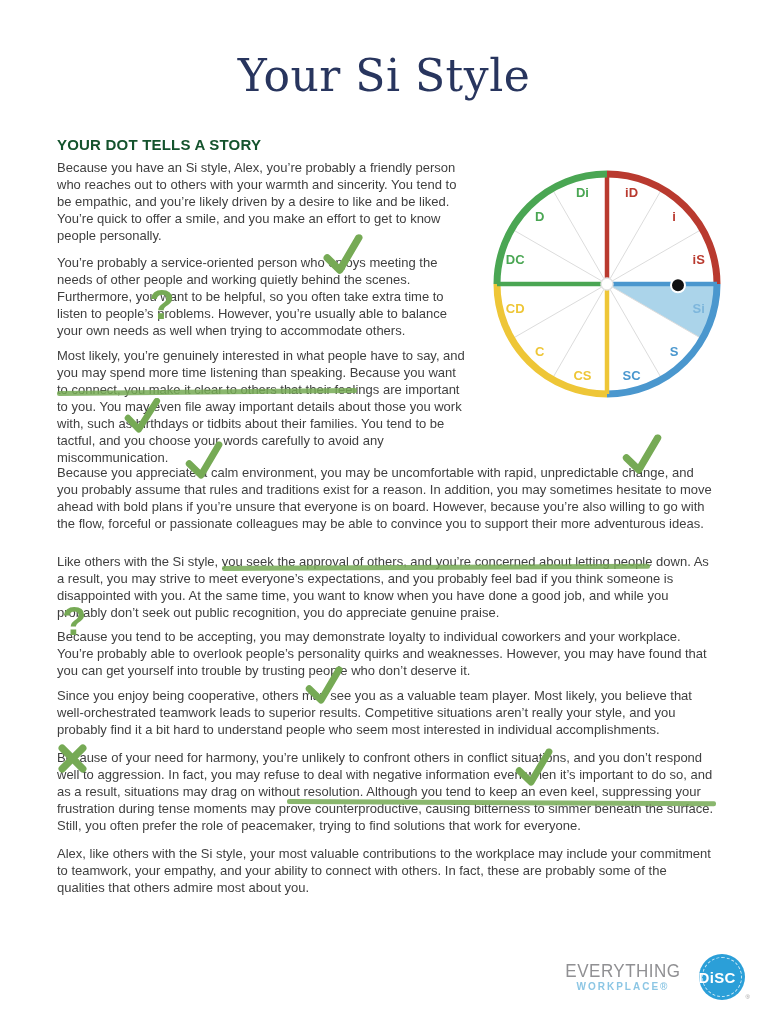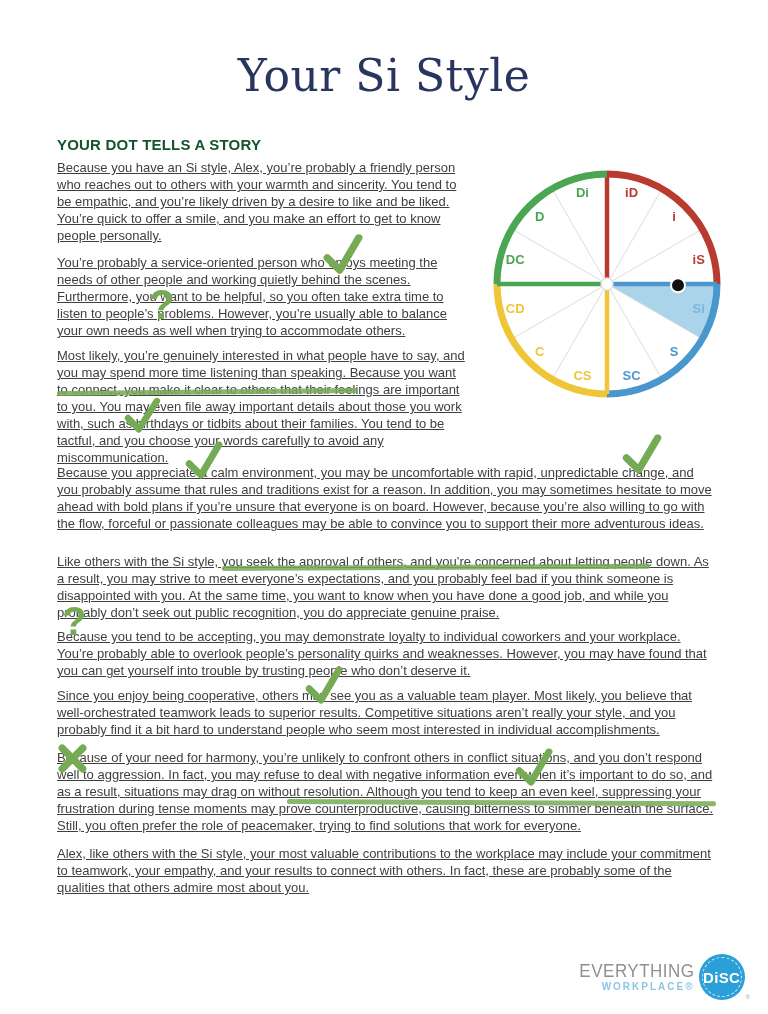--- a/index.html
+++ b/index.html
@@ -11,47 +11,47 @@
     position:absolute; top:50px; left:0; width:768px; text-align:center;
     font-family:"DejaVu Serif", serif; font-weight:400; font-size:44px;
     color:#28355e; letter-spacing:0.5px;
   }
   .heading {
     position:absolute; left:57px; top:136px; font-size:15px; font-weight:bold;
     color:#14532d; letter-spacing:0.2px;
   }
   p.body {
     position:absolute; margin:0; font-size:13px; line-height:17px;
-    color:#3f3f3f; text-align:left;text-decoration:underline;
+    color:#3f3f3f; text-align:left;
   }
   .col  { left:57px; width:408px; }
   .full { left:57px; width:660px; }
   .p1 { top:159px; } .p2 { top:254px; } .p3 { top:347px; }
   .p4 { top:464px; } .p5 { top:553px; } .p6 { top:628px; }
   .p7 { top:687px; } .p8 { top:749px; } .p9 { top:845px; }
   #wheel { position:absolute; left:487px; top:164px; width:242px; height:242px; }
   #annotations { position:absolute; left:0; top:0; width:768px; height:1014px; pointer-events:none; }
   .anno { position:absolute; }
   .anno-q { font-weight:bold; font-family:"Liberation Sans",sans-serif; line-height:1; }
   .anno-u { height:4.5px; border-radius:2px; opacity:0.85; transform-origin:left center; }
   .logo {
     position:absolute; right:18px; top:954px; display:flex; align-items:center;
   }
-  .logo-text { text-align:right; margin-right:4px; }
+  .logo-text { text-align:center; margin-right:18px; }
   .logo-line1 {
     font-size:17px; color:#909093; letter-spacing:0.5px; font-weight:400;
     transform:scaleY(1.05); line-height:1;
   }
   .logo-line2 {
     font-size:10px; color:#8cc6e4; letter-spacing:2px; font-weight:bold;
     margin-top:2px; line-height:1;
   }
   .logo-badge {
     width:46px; height:46px; border-radius:50%; background:#2b9fd8;
-    display:flex; align-items:center; justify-content:center; position:relative;
+    display:flex; align-items:center; justify-content:flex-start; position:relative;
   }
   .logo-badge::after {
     content:""; position:absolute; inset:3px; border-radius:50%;
     border:1px dashed rgba(255,255,255,0.75);
   }
   .logo-badge span { color:#ffffff; font-weight:bold; font-size:15px; letter-spacing:0.3px; }
   .logo-reg { font-size:6px; color:#9a9a9a; align-self:flex-end; margin-left:1px; }
 </style>
 </head>
 <body>
@@ -61,21 +61,21 @@
 <div class="heading">YOUR DOT TELLS A STORY</div>
 
 <p class="body col p1">Because you have an Si style, Alex, you’re probably a friendly person who reaches out to others with your warmth and sincerity. You tend to be empathic, and you’re likely driven by a desire to like and be liked. You’re quick to offer a smile, and you make an effort to get to know people personally.</p>
 <p class="body col p2">You’re probably a service-oriented person who enjoys meeting the needs of other people and working quietly behind the scenes. Furthermore, you want to be helpful, so you often take extra time to listen to people’s problems. However, you’re usually able to balance your own needs as well when trying to accommodate others.</p>
 <p class="body col p3">Most likely, you’re genuinely interested in what people have to say, and you may spend more time listening than speaking. Because you want to connect, you make it clear to others that their feelings are important to you. You may even file away important details about those you work with, such as birthdays or tidbits about their families. You tend to be tactful, and you choose your words carefully to avoid any miscommunication.</p>
 <p class="body full p4">Because you appreciate a calm environment, you may be uncomfortable with rapid, unpredictable change, and you probably assume that rules and traditions exist for a reason. In addition, you may sometimes hesitate to move ahead with bold plans if you’re unsure that everyone is on board. However, because you’re also willing to go with the flow, forceful or passionate colleagues may be able to convince you to support their more adventurous ideas.</p>
 <p class="body full p5">Like others with the Si style, you seek the approval of others, and you’re concerned about letting people down. As a result, you may strive to meet everyone’s expectations, and you probably feel bad if you think someone is disappointed with you. At the same time, you want to know when you have done a good job, and while you probably don’t seek out public recognition, you do appreciate genuine praise.</p>
 <p class="body full p6">Because you tend to be accepting, you may demonstrate loyalty to individual coworkers and your workplace. You’re probably able to overlook people’s personality quirks and weaknesses. However, you may have found that you can get yourself into trouble by trusting people who don’t deserve it.</p>
 <p class="body full p7">Since you enjoy being cooperative, others may see you as a valuable team player. Most likely, you believe that well-orchestrated teamwork leads to superior results. Competitive situations aren’t really your style, and you probably find it a bit hard to understand people who seem most interested in individual accomplishments.</p>
 <p class="body full p8">Because of your need for harmony, you’re unlikely to confront others in conflict situations, and you don’t respond well to aggression. In fact, you may refuse to deal with negative information even when it’s important to do so, and as a result, situations may drag on without resolution. Although you tend to keep an even keel, suppressing your frustration during tense moments may prove counterproductive, causing bitterness to simmer beneath the surface. Still, you often prefer the role of peacemaker, trying to find solutions that work for everyone.</p>
-<p class="body full p9">Alex, like others with the Si style, your most valuable contributions to the workplace may include your commitment to teamwork, your empathy, and your results to connect with others. In fact, these are probably some of the qualities that others admire most about you.</p>
+<p class="body full p9">Alex, like others with the Si style, your most valuable contributions to the workplace may include your commitment to teamwork, your empathy, and your ability to connect with others. In fact, these are probably some of the qualities that others admire most about you.</p>
 
 <div id="wheel"><svg width="240" height="240" viewBox="0 0 240 240">
       <path d="M 120 120 L 230.00 120.00 A 110 110 0 0 1 215.26 175.00 Z" fill="#abd4ea"></path>
       <line x1="120" y1="120" x2="175.00" y2="24.74" stroke="#dcdcdc" stroke-width="1"></line>
       <line x1="120" y1="120" x2="215.26" y2="65.00" stroke="#dcdcdc" stroke-width="1"></line>
       <line x1="120" y1="120" x2="215.26" y2="175.00" stroke="#dcdcdc" stroke-width="1"></line>
       <line x1="120" y1="120" x2="175.00" y2="215.26" stroke="#dcdcdc" stroke-width="1"></line>
       <line x1="120" y1="120" x2="65.00" y2="215.26" stroke="#dcdcdc" stroke-width="1"></line>
       <line x1="120" y1="120" x2="24.74" y2="175.00" stroke="#dcdcdc" stroke-width="1"></line>
       <line x1="120" y1="120" x2="24.74" y2="65.00" stroke="#dcdcdc" stroke-width="1"></line>

